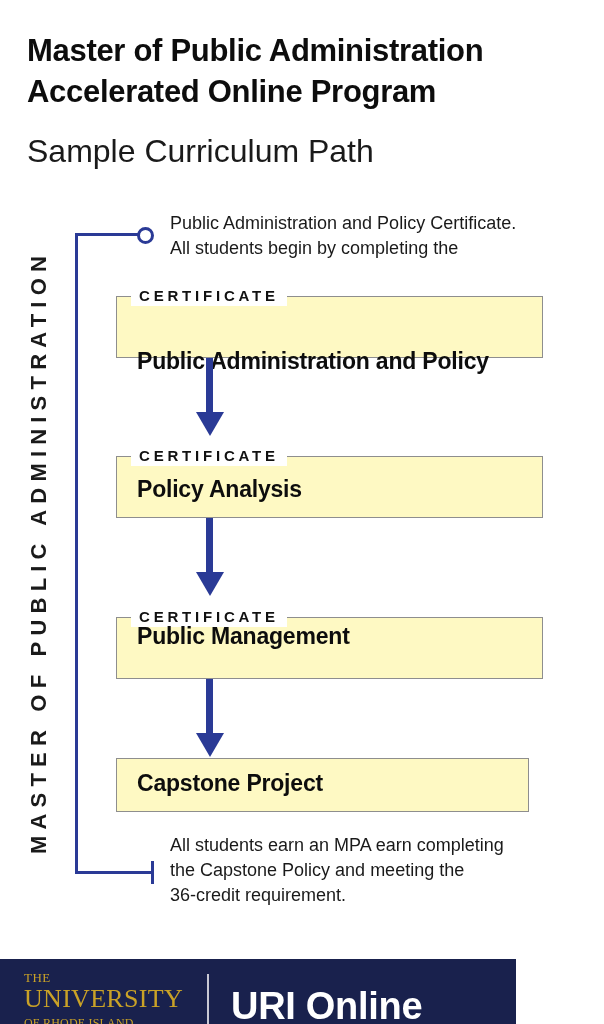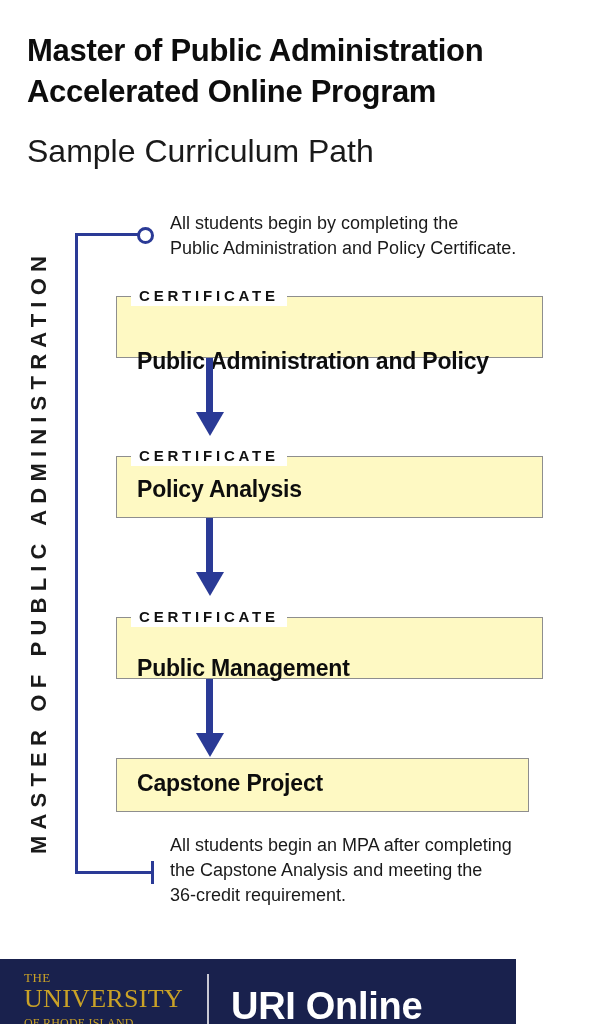--- a/index.html
+++ b/index.html
@@ -41,52 +41,52 @@
 
 <div class="vert-label">MASTER OF PUBLIC ADMINISTRATION</div>
 
 <div class="line" style="left:75px; top:233px; width:64px; height:3px;"></div>
 <div class="line" style="left:75px; top:233px; width:3px; height:641px;"></div>
 <div class="line" style="left:75px; top:871px; width:78px; height:3px;"></div>
 <div class="line" style="left:151px; top:861px; width:3px; height:23px;"></div>
 <div class="start-dot"></div>
 
 <div class="note" style="top:211px;">
+  <div>Public Administration and Policy Certificate.</div>
   <div>All students begin by completing the</div>
-  <div>Public Administration and Policy Certificate.</div>
 </div>
 
 <div class="box" style="left:116px; top:296px; width:427px; height:62px;">
   <div class="box-label">CERTIFICATE</div>
   <div class="box-title" style="top:18px;margin-top:32px;">Public Administration and Policy</div>
 </div>
 <div class="arrow-shaft" style="left:206px; top:358px; height:56px;"></div>
 <div class="arrow-head" style="left:196px; top:412px;"></div>
 
 <div class="box" style="left:116px; top:456px; width:427px; height:62px;">
   <div class="box-label">CERTIFICATE</div>
   <div class="box-title" style="top:18px;">Policy Analysis</div>
 </div>
 <div class="arrow-shaft" style="left:206px; top:518px; height:56px;"></div>
 <div class="arrow-head" style="left:196px; top:572px;"></div>
 
 <div class="box" style="left:116px; top:617px; width:427px; height:62px;">
   <div class="box-label">CERTIFICATE</div>
-  <div class="box-title" style="top:36px;text-align:right;">Public Management</div>
+  <div class="box-title" style="top:4px;text-align:right;">Public Management</div>
 </div>
 <div class="arrow-shaft" style="left:206px; top:679px; height:56px;"></div>
 <div class="arrow-head" style="left:196px; top:733px;"></div>
 
 <div class="box" style="left:116px; top:758px; width:413px; height:54px;">
   <div class="box-title" style="top:10px;">Capstone Project</div>
 </div>
 
 <div class="note" style="top:833px;">
-  <div>All students begin an MPA after completing</div>
-  <div>the Capstone Analysis and meeting the</div>
+  <div>All students earn an MPA earn completing</div>
+  <div>the Capstone Policy and meeting the</div>
   <div>36-credit requirement.</div>
 </div>
 
 <div class="footer">
   <div class="uri-logo">
     <div class="uri-the">THE</div>
     <div class="uri-univ">UNIVERSITY</div>
     <div class="uri-ri">OF RHODE ISLAND</div>
   </div>
   <div class="footer-divider"></div>

